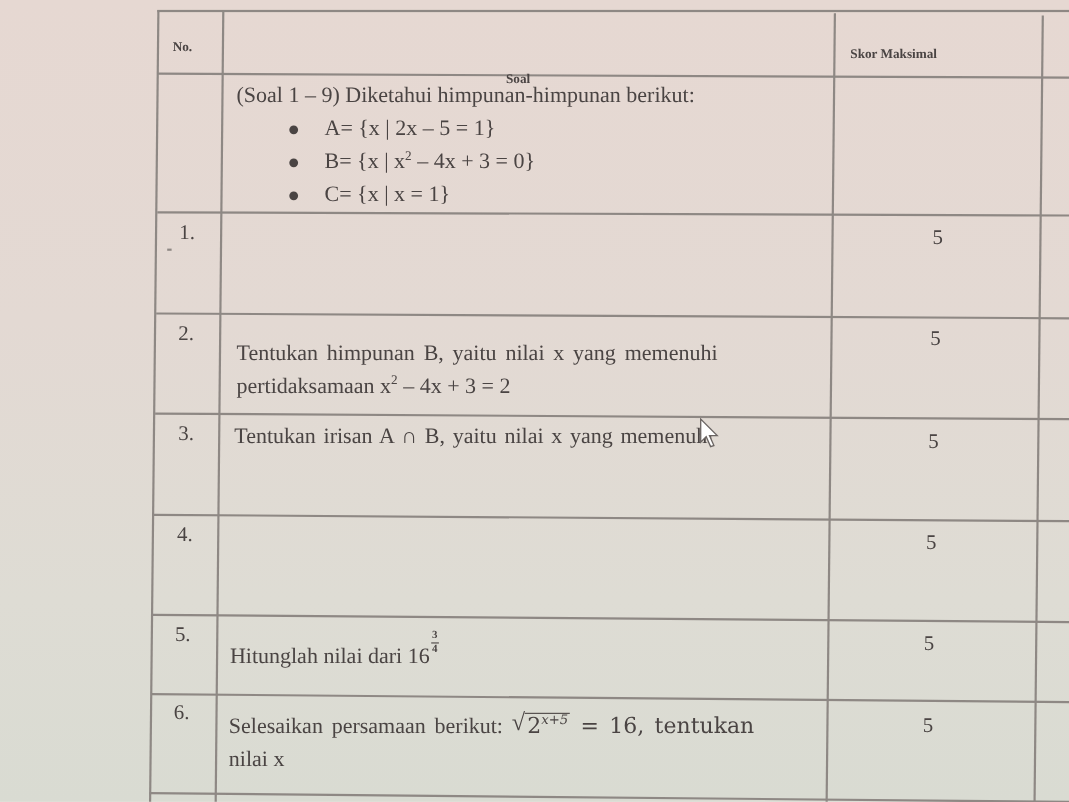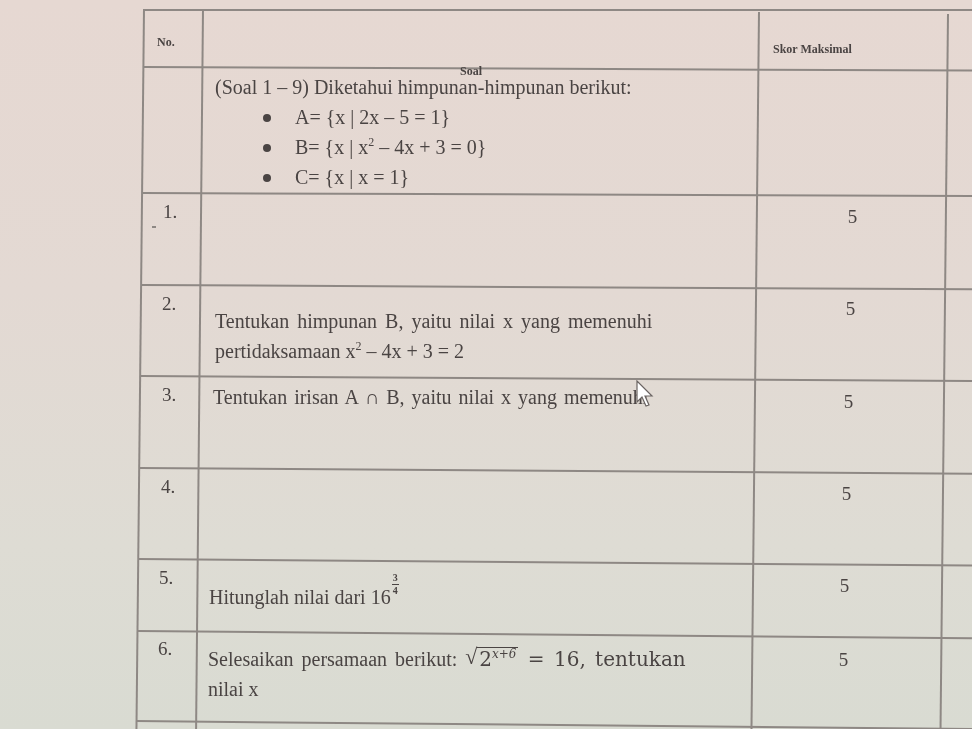--- a/index.html
+++ b/index.html
@@ -111,21 +111,21 @@
   <div class="cell score" style="left:754px; top:479px; width:185px;">5</div>
 
   <div class="cell num" style="left:159px; top:563px;">5.</div>
   <div class="cell" style="left:209px; top:573px; width:530px;">
     <span>Hitunglah nilai dari 16</span><span class="frac"><span>3</span><span class="bar"></span><span>4</span></span>
   </div>
   <div class="cell score" style="left:752px; top:571px; width:185px;">5</div>
 
   <div class="cell num" style="left:158px; top:634px;">6.</div>
   <div class="cell" style="left:208px; top:620px; width:535px;margin-top:24px;">
-    <div style="word-spacing:3px;"><span>Selesaikan persamaan berikut: </span><span class="sqrt"><span class="rad">√</span><span class="under"><span class="math">2</span><sup>x+6</sup></span></span><span class="math"> = 16, tentukan</span></div>
+    <div style="word-spacing:3px;"><span>Selesaikan persamaan berikut: </span><span class="sqrt"><span class="rad">√</span><span class="under"><span class="math">2</span><sup>x+5</sup></span></span><span class="math"> = 16, tentukan</span></div>
     <div>nilai x</div>
   </div>
   <div class="cell score" style="left:751px; top:645px; width:185px;">5</div>
 
   <svg class="cursor" viewBox="0 0 20 28">
     <path d="M1 1 L1 22 L6 17 L10 26 L13 25 L9 16 L16 16 Z" fill="#ffffff" stroke="#6a6462" stroke-width="1.2"></path>
   </svg>
 </div>
 
 </body></html>

